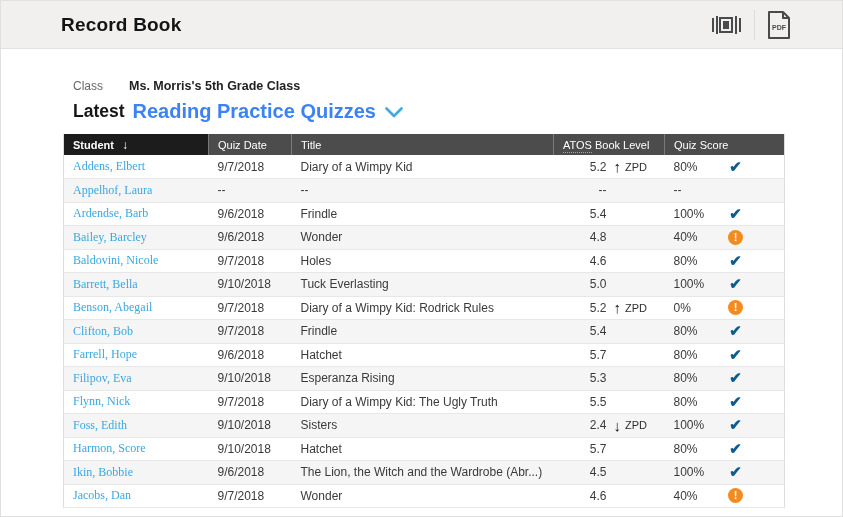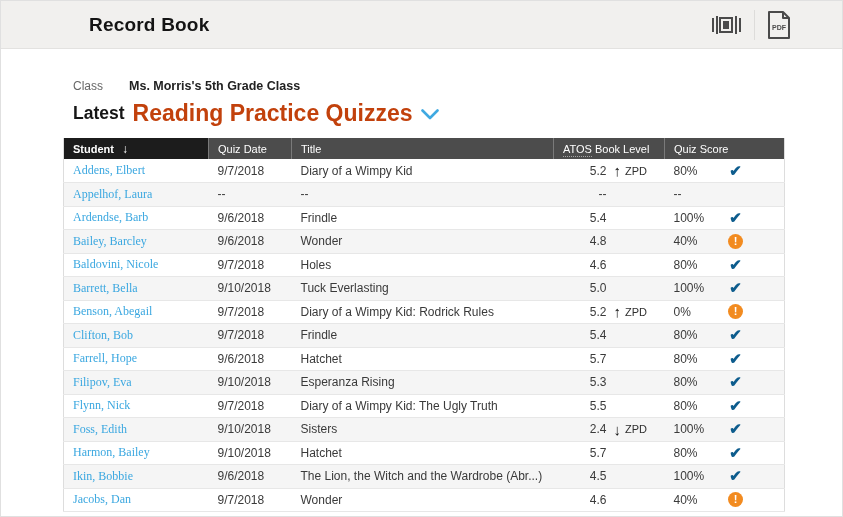--- a/index.html
+++ b/index.html
@@ -5,36 +5,36 @@
   * { margin:0; padding:0; box-sizing:border-box; }
   html,body { background:#fff; }
   body { font-family:"Liberation Sans", sans-serif; }
   .page {
     position:relative; width:843px; height:517px; overflow:hidden;
     background:#fff; border:1px solid #e0e0e0;
   }
   
   .topbar {
     height:48px; background:#f1f0ee; border-bottom:1px solid #e3e2e0;
-    display:flex; align-items:center; padding:0 51px 0 88px;
+    display:flex; align-items:center; padding:0 51px 0 60px;
   }
   .app-title { font-size:19px; font-weight:bold; color:#141414; letter-spacing:.2px; }
   .topbar-spacer { flex:1; }
   .topbar-icons { display:flex; align-items:center; gap:12px; }
   .tb-icon { display:flex; align-items:center; justify-content:center; cursor:pointer; color:#4a4a4a; }
   .tb-divider { width:1px; height:30px; background:#dddcda; }
   
   .class-row { margin:30px 0 0 72px; display:flex; align-items:baseline; font-size:12px; }
   .class-label { color:#666; margin-right:26px; }
   .class-name { color:#222; font-weight:bold; font-size:12.5px; }
   
   .section-head { margin:7px 0 0 72px; display:flex; align-items:center; }
   .latest { font-size:17.5px; font-weight:bold; color:#161616; margin-right:8px; }
   .quiz-dd { display:flex; align-items:center; cursor:pointer; }
-  .quiz-dd-label { font-size:23px; font-weight:bold; color:#c2410c; }
+  .quiz-dd-label { font-size:20px; font-weight:bold; color:#3b82f6; }
   .chev { margin-left:9px; margin-top:3px; }
   
   .tbl-wrap { margin:11px 0 0 62px; width:721px; }
   table { width:721px; border-collapse:collapse; table-layout:fixed; font-size:12px; }
   col.c-student { width:145px; } col.c-date { width:83px; } col.c-title { width:262px; }
   col.c-atos { width:111px; } col.c-score { width:120px; }
   thead th {
     height:21px; background:#4c4c4c; color:#fff; font-size:11px; font-weight:normal;
     text-align:left; padding:0 0 0 9px; border-left:1px solid #7a7a7a; cursor:pointer;
     white-space:nowrap; overflow:hidden;
@@ -378,21 +378,21 @@
         <span class="cell-flex">
           <span class="pct">100%</span>
           <span class="sicon">
             <span class="check">✔</span>
             
           </span>
         </span>
       </td>
     </tr>
           <tr>
-      <td><a class="student-link">Harmon, Bailey</a></td>
+      <td><a class="student-link">Harmon, Score</a></td>
       <td>9/10/2018</td>
       <td>Hatchet</td>
       <td>
         <span class="cell-flex">
           <span class="lvl">5.7</span>
 
         </span>
       </td>
       <td>
         <span class="cell-flex">

